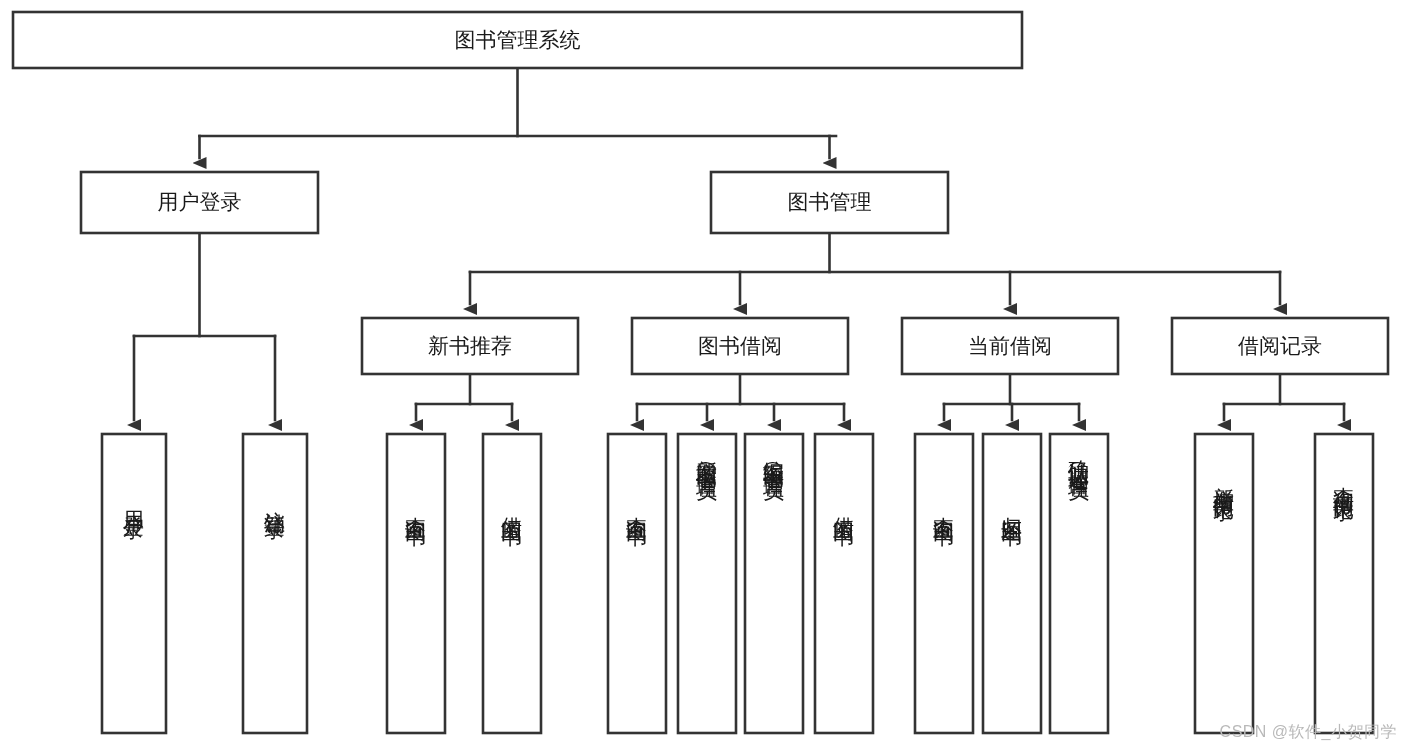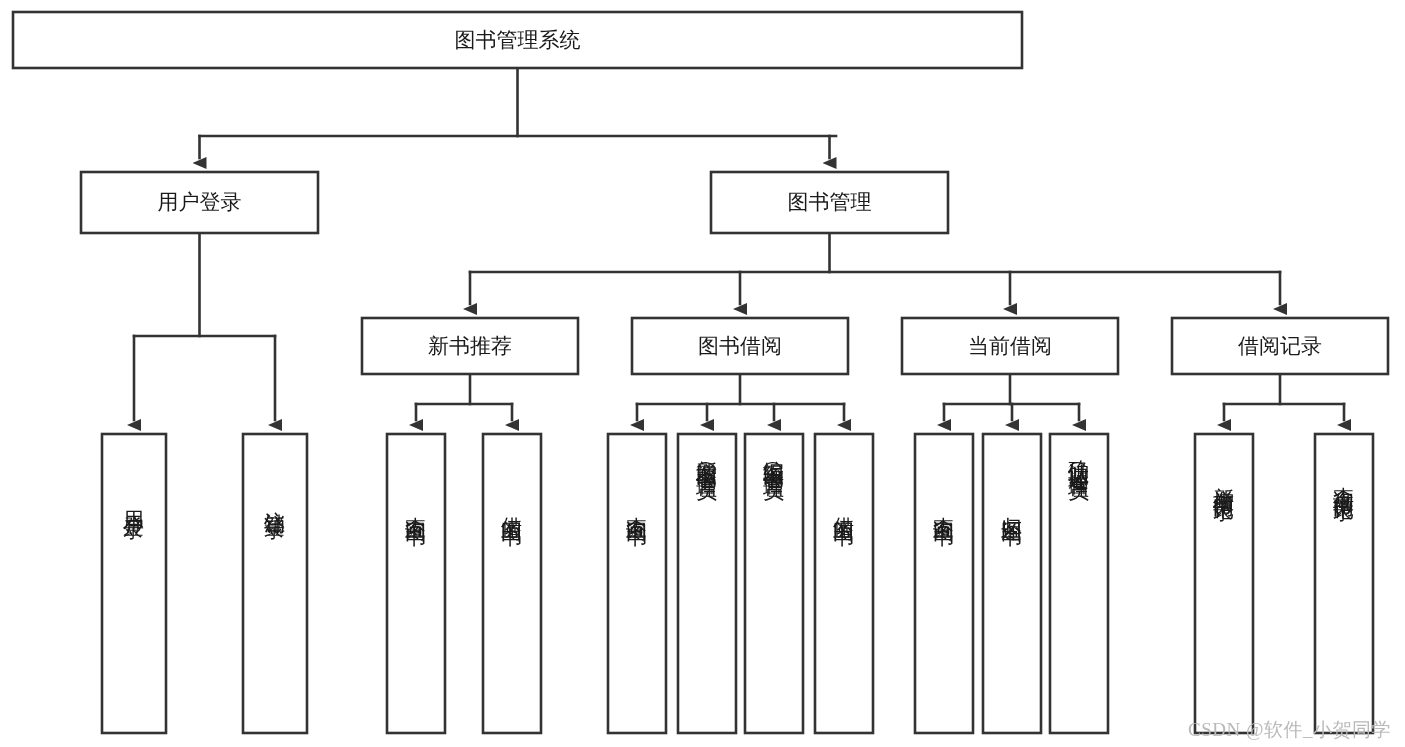--- a/index.html
+++ b/index.html
@@ -57,24 +57,24 @@
     line-height: 1;
     letter-spacing: 3px;
     color: #1a1a1a;
     white-space: nowrap;
     transform: translateX(-50%);
     text-align: center;
     user-select: none;
   }
   .watermark {
     position: absolute;
-    right: 14px;
+    right: 8px;
     bottom: 4px;
-    font-family: Liberation Serif, serif;
-    font-size: 19px;
+    font-family: Liberation Sans, sans-serif;
+    font-size: 16px;
     color: #b9b9b9;
     letter-spacing: 0.5px;
     white-space: nowrap;
     user-select: none;
   }
 </style>
 </head>
 <body>
 
 <div id="diagram-root">

